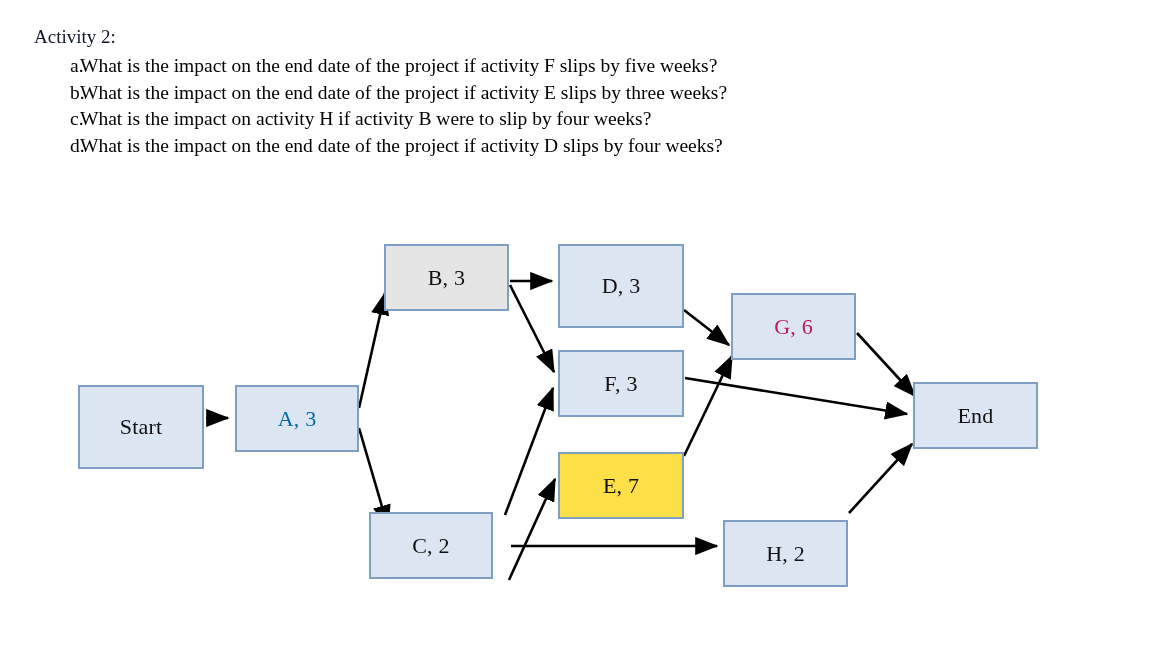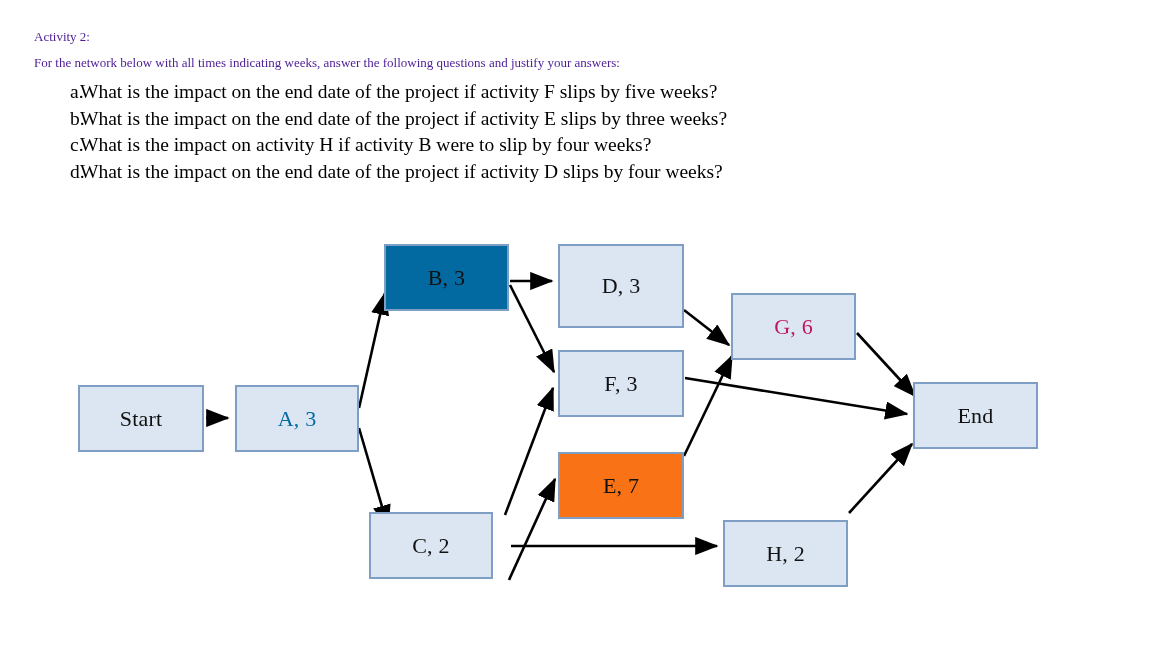--- a/index.html
+++ b/index.html
@@ -18,24 +18,24 @@
   }
 
   
   .text-block {
     position: absolute;
     left: 34px;
     top: 24px;
     width: 1100px;
   }
   .para {
-    font-size: 13px;
+    font-size: 19px;
     line-height: 26px;
     margin: 0;
-    color: #4c1d95;
+    color: #0f172a;
   }
   .para-title { margin-bottom: 0px; }
   .para-intro { width: 1075px; }
 
   .q-list {
     margin: 3px 0 0 0;
     padding: 0;
     list-style: none;
   }
   .q-item {
@@ -78,21 +78,20 @@
     font-family: "Liberation Serif", "DejaVu Serif", serif;
     color: #111111;
     letter-spacing: 0.2px;
   }
 </style>
 </head>
 <body>
 
 <div class="text-block">
   <p class="para para-title">Activity 2:</p>
-  <p class="para para-intro">For the network below with all times indicating weeks, answer the following questions and justify your answers:</p>
   <ul class="q-list">
     <li class="q-item">
       <span class="q-marker">a.</span>
       <span class="q-text">What is the impact on the end date of the project if activity F slips by five weeks?</span>
     </li>
     <li class="q-item">
       <span class="q-marker">b.</span>
       <span class="q-text">What is the impact on the end date of the project if activity E slips by three weeks?</span>
     </li>
     <li class="q-item">
@@ -123,39 +122,39 @@
         <path d="M 685,378 L 907,414" stroke="#000000" stroke-width="2.6" fill="none" marker-end="url(#arrowhead)"></path>
         <path d="M 684,456 L 732,356" stroke="#000000" stroke-width="2.6" fill="none" marker-end="url(#arrowhead)"></path>
         <path d="M 505,515 L 553,388" stroke="#000000" stroke-width="2.6" fill="none" marker-end="url(#arrowhead)"></path>
         <path d="M 509,580 L 555,479" stroke="#000000" stroke-width="2.6" fill="none" marker-end="url(#arrowhead)"></path>
         <path d="M 511,546 L 717,546" stroke="#000000" stroke-width="2.6" fill="none" marker-end="url(#arrowhead)"></path>
         <path d="M 857,333 L 915,396" stroke="#000000" stroke-width="2.6" fill="none" marker-end="url(#arrowhead)"></path>
         <path d="M 849,513 L 912,444" stroke="#000000" stroke-width="2.6" fill="none" marker-end="url(#arrowhead)"></path>
       </g>
   </svg>
   <div id="node-layer">
-      <div class="node" style="left: 78px; top: 385px; width: 126px; height: 67px; background: rgb(220, 230, 242); border-color: rgb(126, 158, 196); color: rgb(17, 17, 17);">
+      <div class="node" style="left: 78px; top: 385px; width: 126px; height: 84px; background: rgb(220, 230, 242); border-color: rgb(126, 158, 196); color: rgb(17, 17, 17);">
         <span>Start</span>
       </div>
       <div class="node" style="left: 235px; top: 385px; width: 124px; height: 67px; background: rgb(220, 230, 242); border-color: rgb(126, 158, 196); color: #0369a1;">
         <span>A, 3</span>
       </div>
-      <div class="node" style="left: 384px; top: 244px; width: 125px; height: 67px; background: #0369a1; border-color: rgb(126, 158, 196); color: rgb(17, 17, 17);">
+      <div class="node" style="left: 384px; top: 244px; width: 125px; height: 67px; background: #e5e5e5; border-color: rgb(126, 158, 196); color: rgb(17, 17, 17);">
         <span>B, 3</span>
       </div>
       <div class="node" style="left: 558px; top: 244px; width: 126px; height: 84px; background: rgb(220, 230, 242); border-color: rgb(126, 158, 196); color: rgb(17, 17, 17);">
         <span>D, 3</span>
       </div>
       <div class="node" style="left: 731px; top: 293px; width: 125px; height: 67px; background: rgb(220, 230, 242); border-color: rgb(126, 158, 196); color: #be185d;">
         <span>G, 6</span>
       </div>
       <div class="node" style="left: 558px; top: 350px; width: 126px; height: 67px; background: rgb(220, 230, 242); border-color: rgb(126, 158, 196); color: rgb(17, 17, 17); text-align: right;">
         <span>F, 3</span>
       </div>
-      <div class="node" style="left: 558px; top: 452px; width: 126px; height: 67px; background: #f97316; border-color: rgb(126, 158, 196); color: rgb(17, 17, 17);">
+      <div class="node" style="left: 558px; top: 452px; width: 126px; height: 67px; background: #fde047; border-color: rgb(126, 158, 196); color: rgb(17, 17, 17);">
         <span>E, 7</span>
       </div>
       <div class="node" style="left: 369px; top: 512px; width: 124px; height: 67px; background: rgb(220, 230, 242); border-color: rgb(126, 158, 196); color: rgb(17, 17, 17);">
         <span>C, 2</span>
       </div>
       <div class="node" style="left: 723px; top: 512px; width: 125px; height: 67px; background: rgb(220, 230, 242); border-color: rgb(126, 158, 196); color: rgb(17, 17, 17); margin-top: 8px;">
         <span>H, 2</span>
       </div>
       <div class="node" style="left: 913px; top: 382px; width: 125px; height: 67px; background: rgb(220, 230, 242); border-color: rgb(126, 158, 196); color: rgb(17, 17, 17);">
         <span>End</span>

